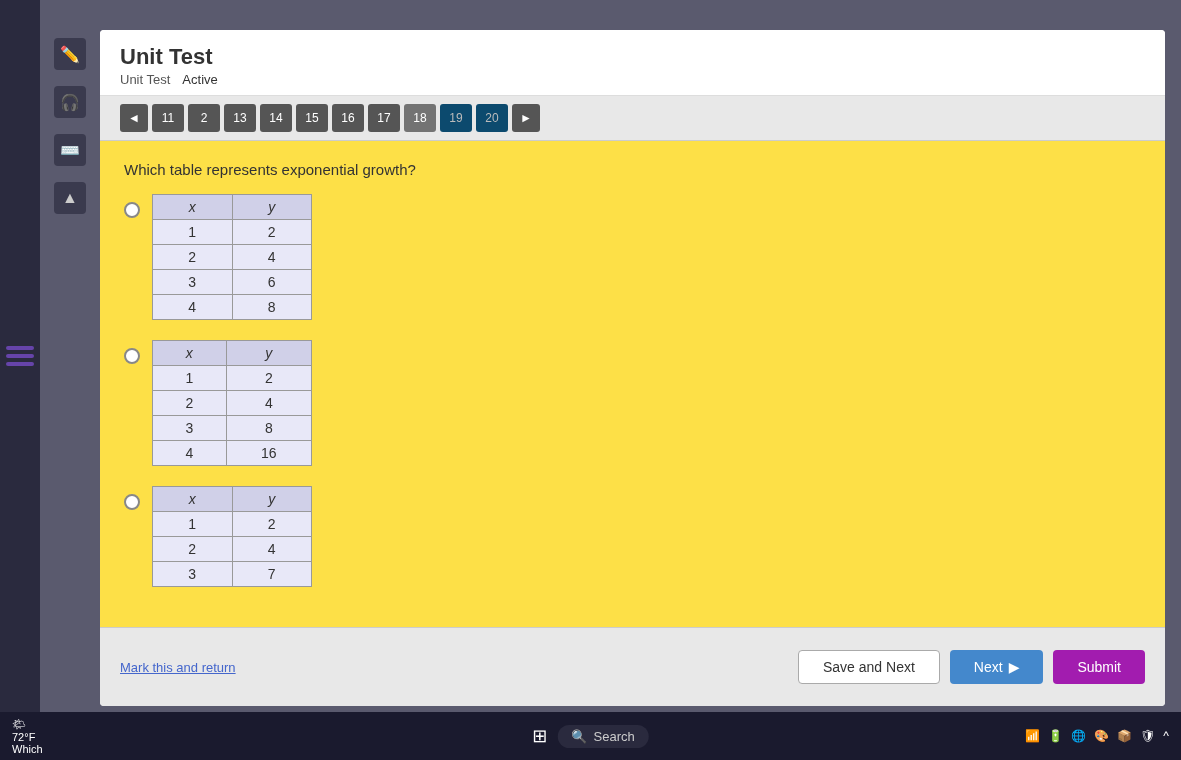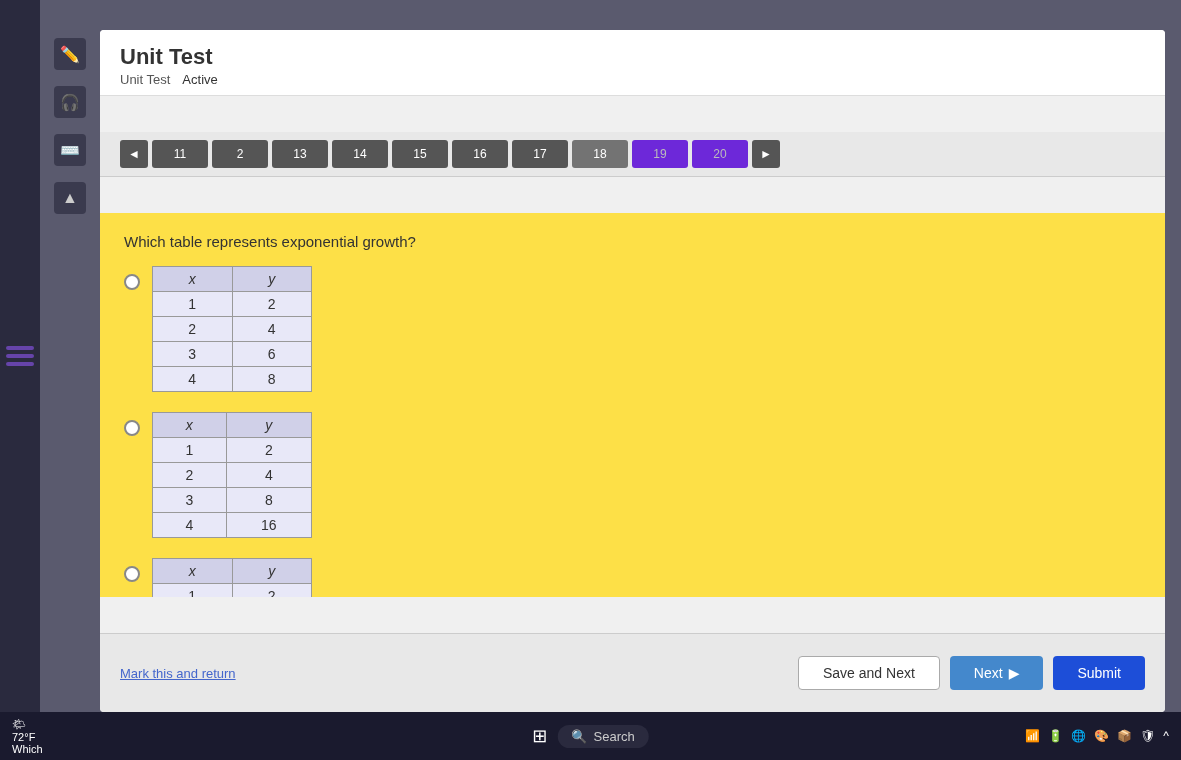--- a/index.html
+++ b/index.html
@@ -106,21 +106,20 @@
     
     .content-panel {
       flex: 1;
       background: #f0f0f0;
       margin: 0 16px 16px 8px;
       border-radius: 4px;
       display: flex;
       flex-direction: column;
       overflow: hidden;
       max-height: calc(760px - 48px - 30px);
-      gap: 36px;
     }
 
     
     .panel-header {
       padding: 14px 20px 8px 20px;
       background: #fff;
       border-bottom: 1px solid #ddd;
     }
     .panel-title {
       font-size: 22px;
@@ -152,38 +151,38 @@
       color: #fff;
       border: none;
       border-radius: 3px;
       cursor: pointer;
       font-size: 12px;
       display: flex;
       align-items: center;
       justify-content: center;
     }
     .nav-page {
-      width: 56px;
+      width: 32px;
       height: 28px;
       background: #555;
       color: #fff;
       border: none;
       border-radius: 3px;
       cursor: pointer;
       font-size: 12px;
       display: flex;
       align-items: center;
       justify-content: center;
     }
     .nav-page.active {
       background: #737373;
       color: #fff;
     }
     .nav-page.locked {
-      background: #6d28d9;
+      background: #0c4a6e;
       color: #bbb;
     }
 
     
     .question-area {
       flex: 1;
       padding: 20px 24px;
       overflow-y: auto;
       background: #fde047;
       position: relative;
@@ -268,21 +267,21 @@
       color: #fff;
       padding: 8px 24px;
       font-size: 14px;
       border-radius: 4px;
       cursor: pointer;
       display: flex;
       align-items: center;
       gap: 6px;
     }
     .btn-submit {
-      background: #1d4ed8;
+      background: #a21caf;
       border: none;
       color: #fff;
       padding: 8px 24px;
       font-size: 14px;
       border-radius: 4px;
       cursor: pointer;
     }
 
     
     .left-edge {

